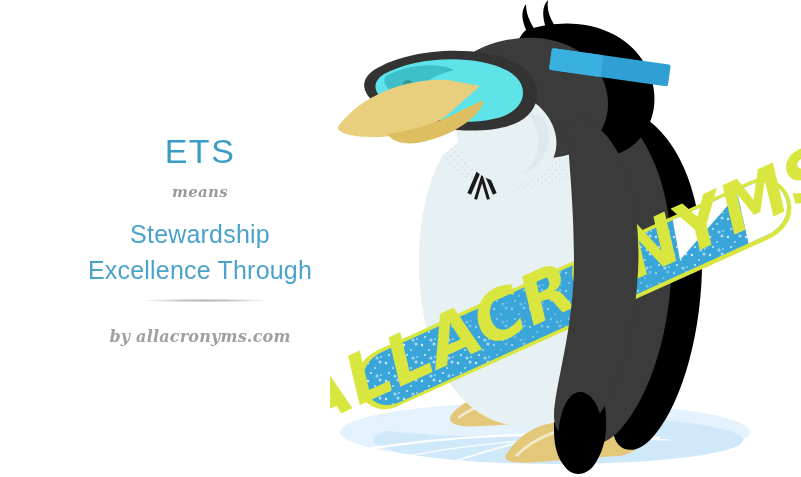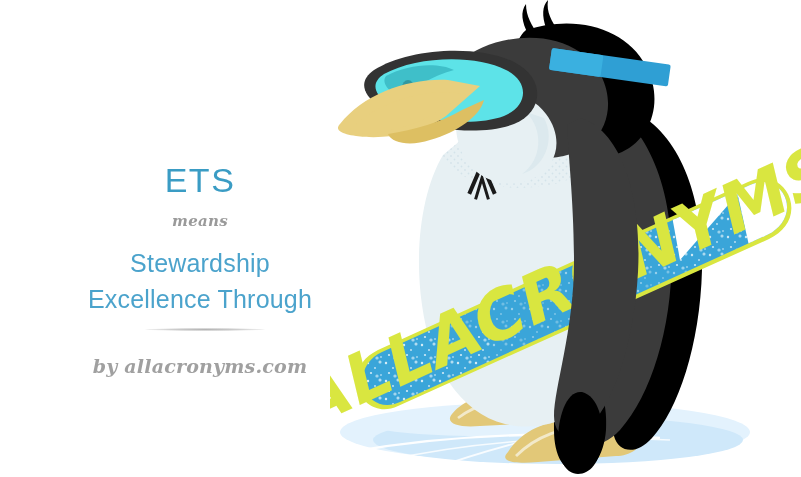--- a/index.html
+++ b/index.html
@@ -19,21 +19,20 @@
     overflow:hidden;
   }
 
   
   .text-panel {
     position:absolute;
     left:0;
     top:0;
     width:400px;
     height:345px;
-    margin-top:29px;
   }
 
   .acronym {
     position:absolute;
     top:131px;
     left:0;
     width:400px;
     text-align:center;
     font-family:"Liberation Sans", sans-serif;
     font-size:34px;
@@ -85,21 +84,21 @@
 
   .byline {
     position:absolute;
     top:325px;
     left:0;
     width:400px;
     text-align:center;
     font-family:"DejaVu Serif", serif;
     font-style:italic;
     font-weight:bold;
-    font-size:19px;
+    font-size:16px;
     color:#a0a0a0;
     letter-spacing:0.2px;
     line-height:24px;
   }
 
   
   .illustration {
     position:absolute;
     left:330px;
     top:0;

